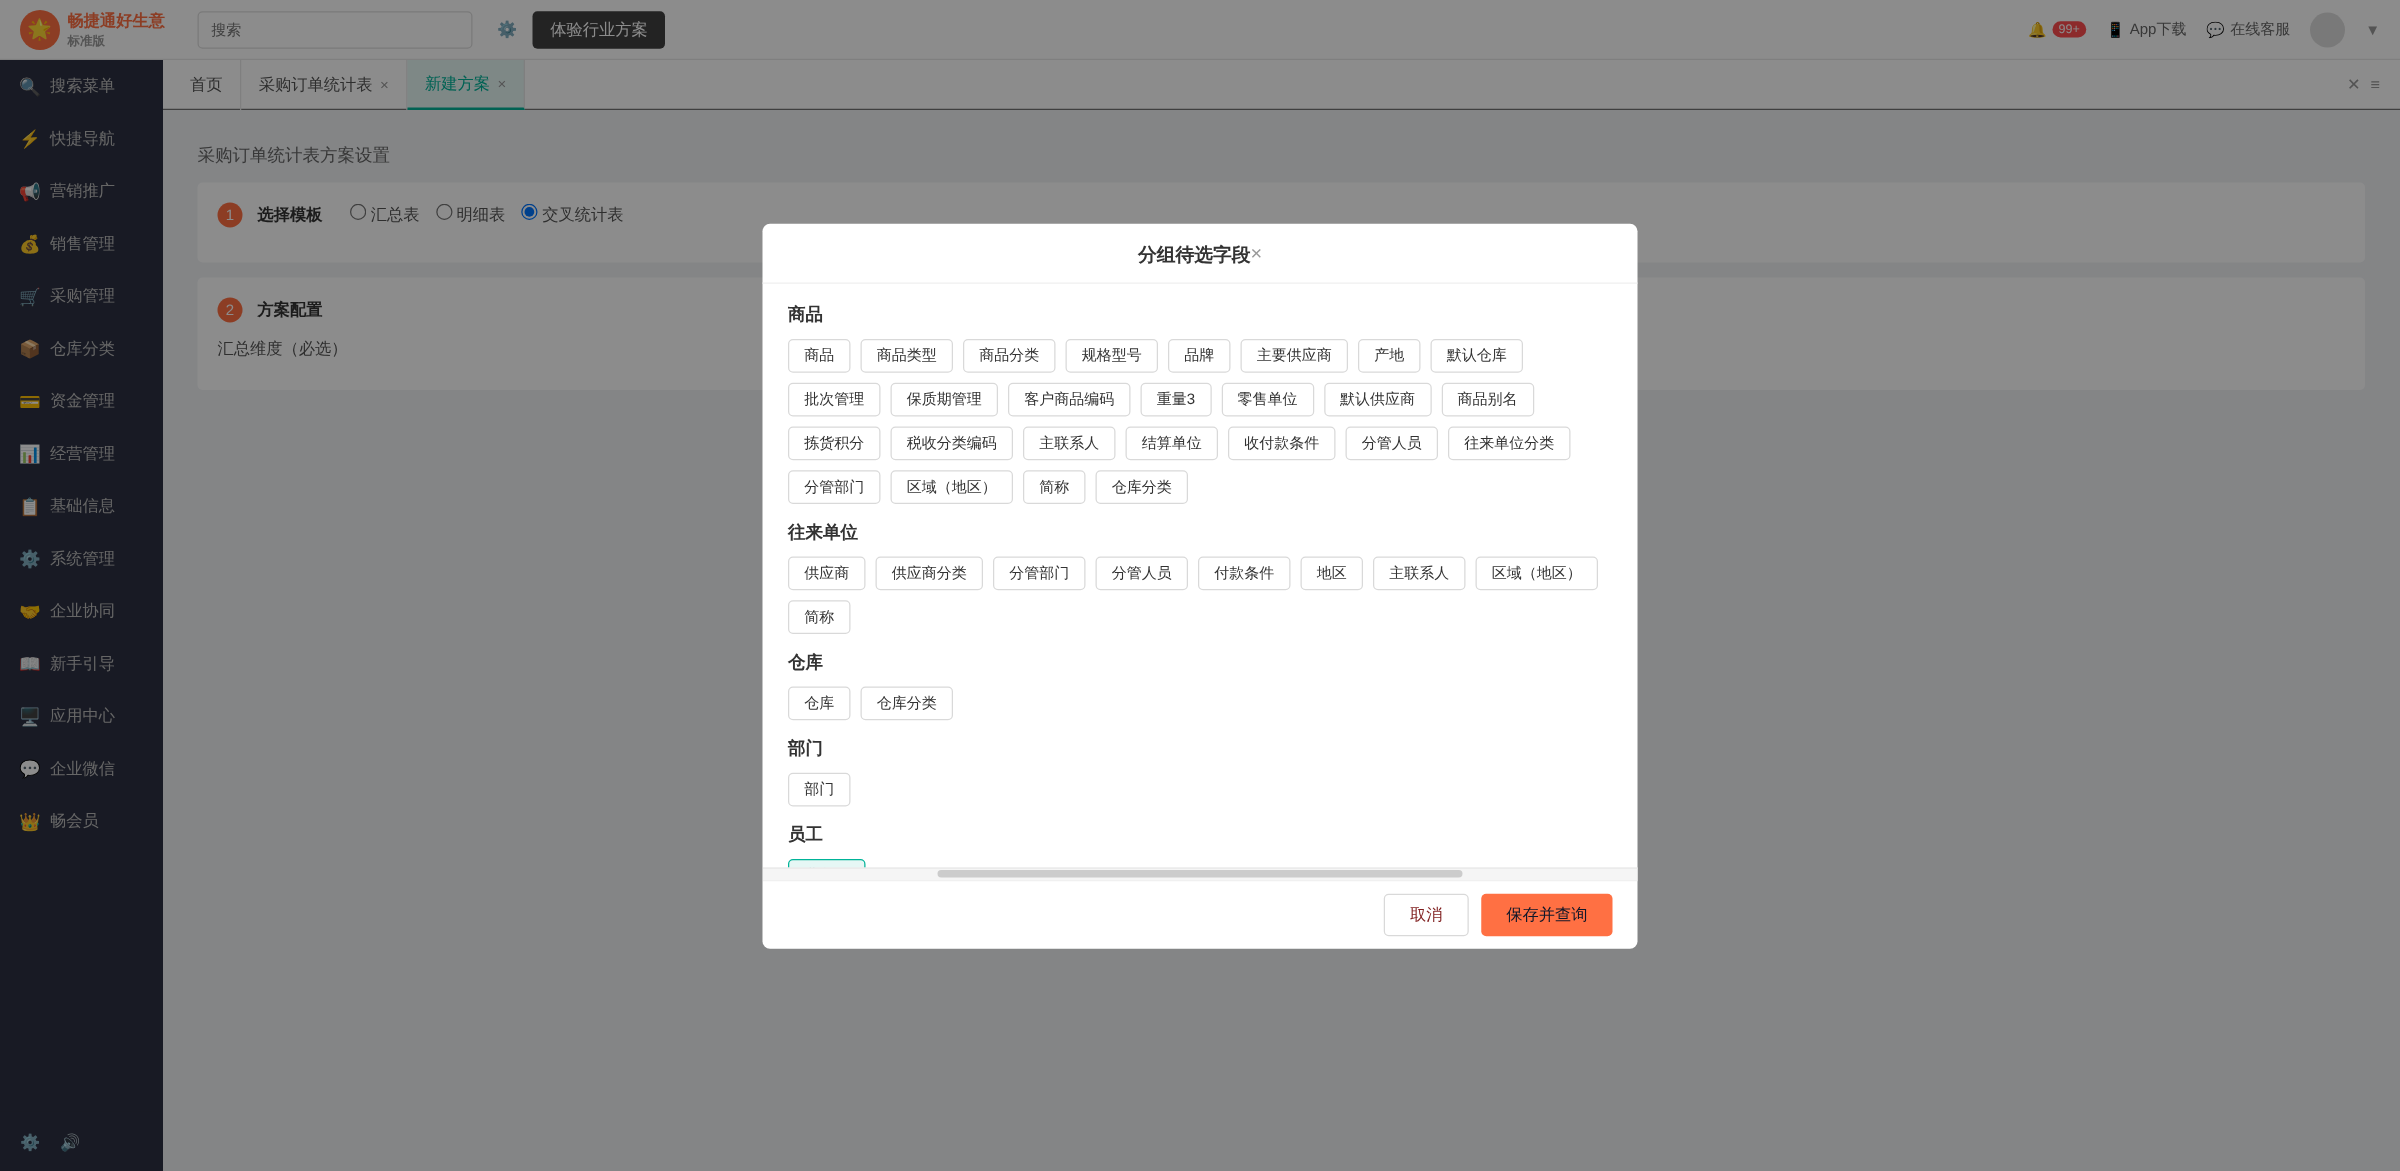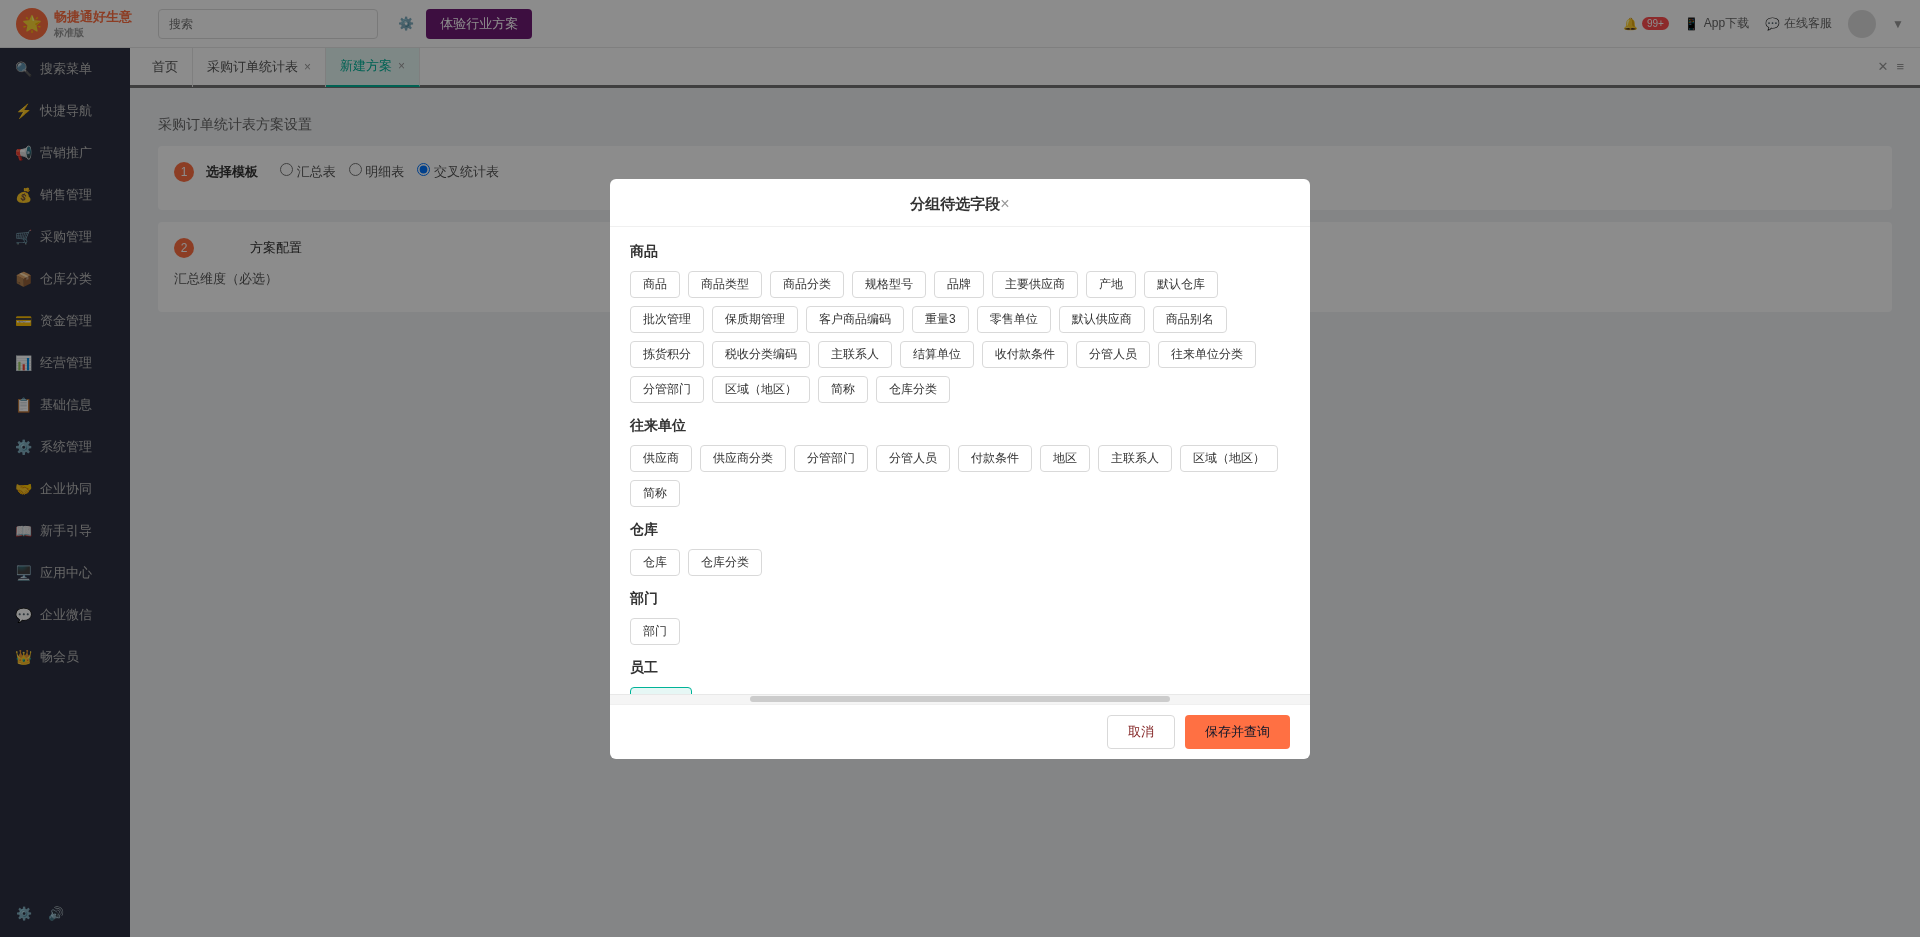--- a/index.html
+++ b/index.html
@@ -47,21 +47,21 @@
       font-size: 12px;
       outline: none;
     }
     .top-nav-actions {
       display: flex;
       align-items: center;
       gap: 16px;
       margin-left: auto;
     }
     .btn-experience {
-      background: #701a75;
+      background: #404040;
       color: #fff;
       border: none;
       border-radius: 4px;
       padding: 6px 14px;
       cursor: pointer;
       font-size: 13px;
     }
     .nav-action-item {
       display: flex;
       align-items: center;
@@ -83,21 +83,21 @@
       border-radius: 50%;
     }
 
     
     .tab-bar {
       height: 40px;
       background: #fff;
       display: flex;
       align-items: center;
       padding: 0 8px;
-      border-bottom: 3px solid #737373;
+      border-bottom: 1px solid #737373;
       position: fixed;
       top: 48px; left: 130px; right: 0;
       z-index: 99;
     }
     .tab-item {
       height: 40px;
       display: flex;
       align-items: center;
       padding: 0 14px;
       font-size: 13px;
@@ -434,21 +434,21 @@
         <div class="radio-group" style="margin-left:16px;">
           <label><input type="radio" name="tpl" style=""> <span>汇总表</span></label>
           <label><input type="radio" name="tpl" style=""> <span>明细表</span></label>
           <label><input type="radio" name="tpl" checked="" style=""> <span>交叉统计表</span></label>
         </div>
       </div>
     </div>
     <div class="bg-section">
       <div style="display:flex;align-items:center;gap:6px;margin-bottom:12px;">
         <span class="step-badge">2</span>
-        <span style="font-weight:400;margin-left:44px;">方案配置</span>
+        <span style="font-weight:700;">方案配置</span>
       </div>
       <div style="margin-bottom:8px;color:#555;font-size:13px;">汇总维度（必选）</div>
     </div>
   </div>
 </div>
 
 <div class="overlay">
   <div class="modal">
     <div class="modal-header">
       <span class="modal-title">分组待选字段</span>

